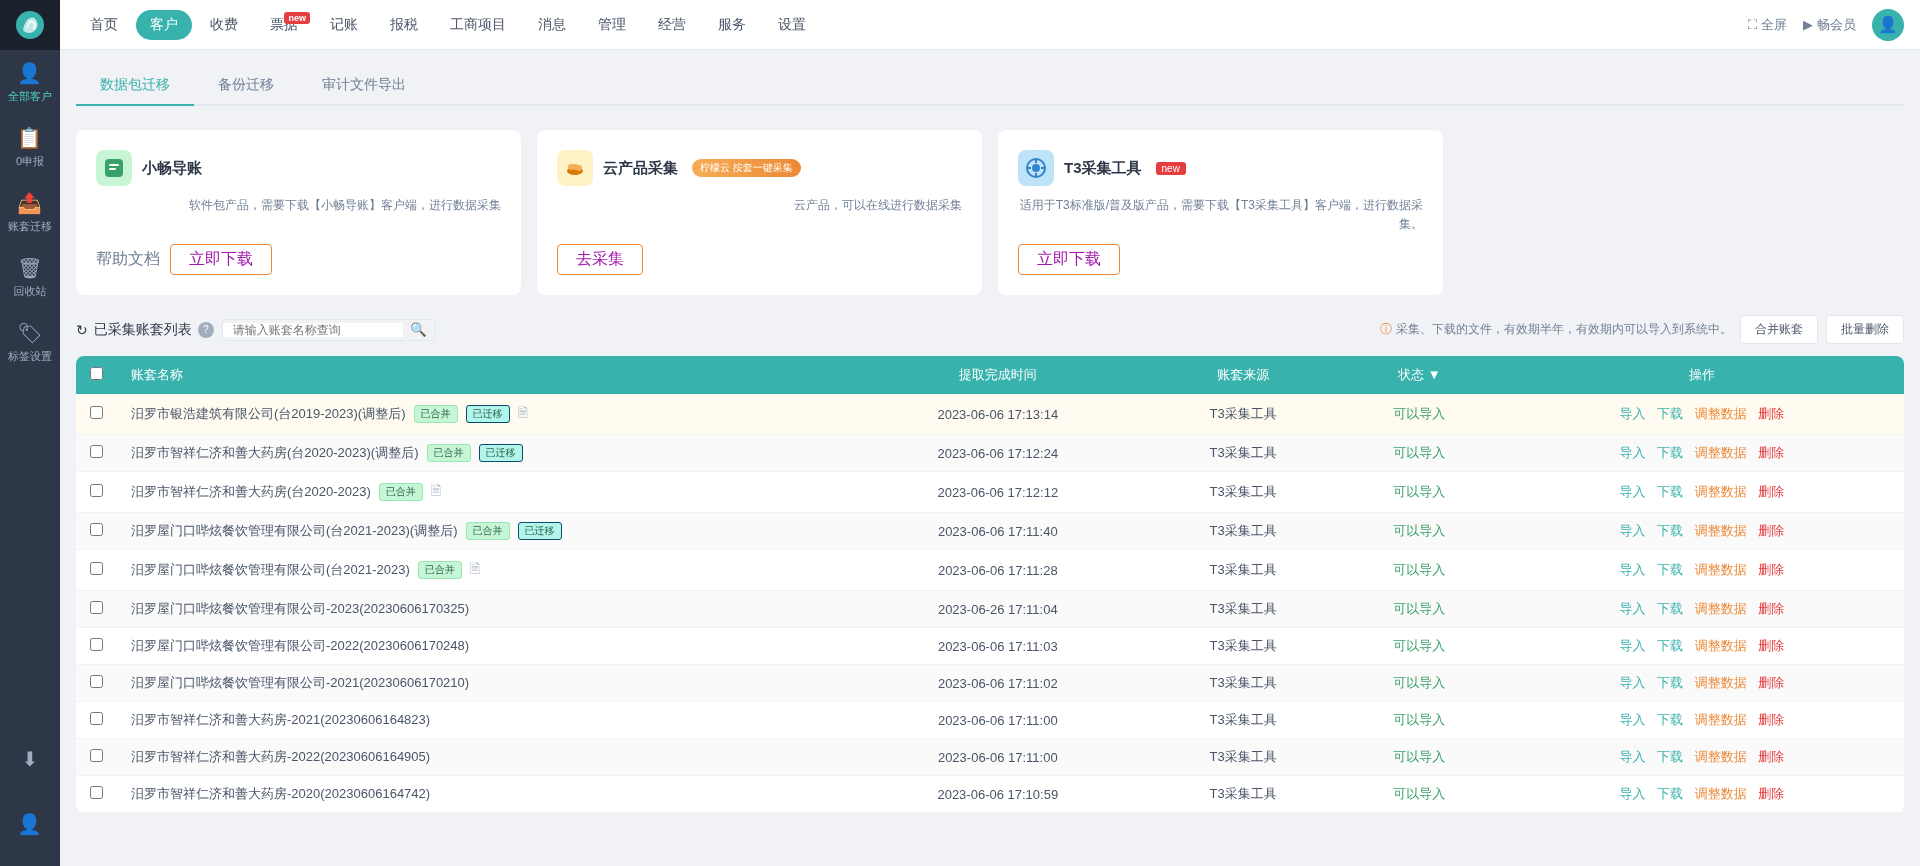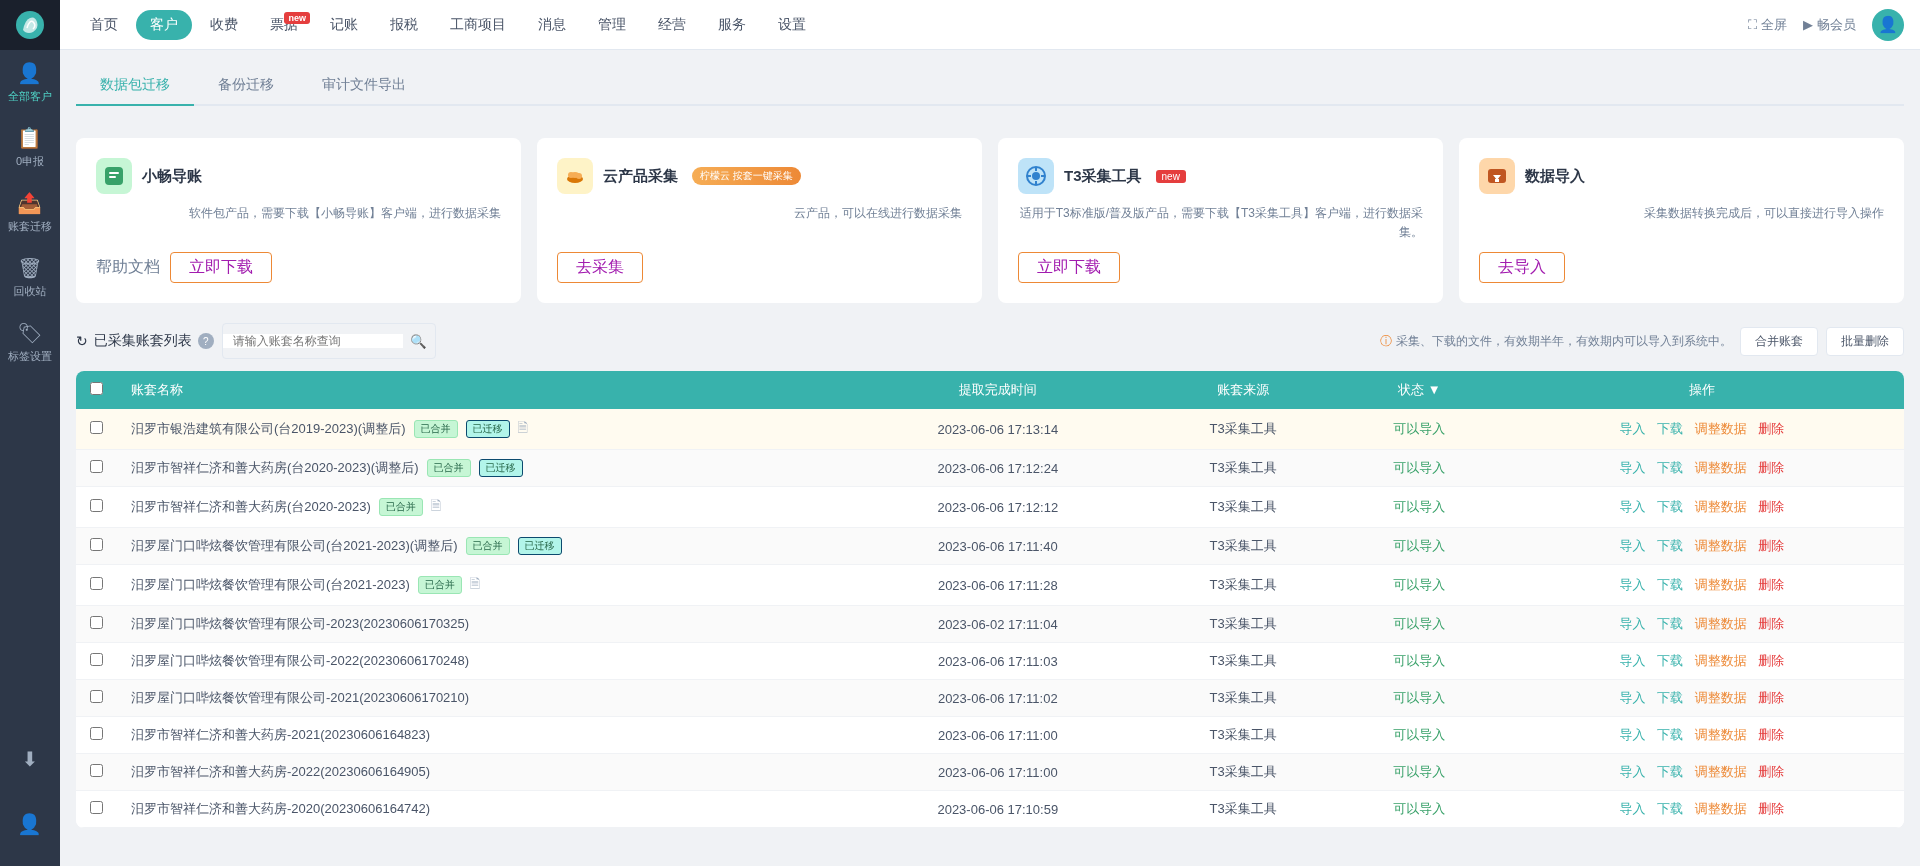--- a/index.html
+++ b/index.html
@@ -122,21 +122,21 @@
       overflow-y: auto;
       padding: 16px;
       background: #f0f2f5;
     }
 
     
     .tabs {
       display: flex;
       gap: 0;
       border-bottom: 2px solid #e2e8f0;
-      margin-bottom: 32px;
+      margin-bottom: 24px;
     }
     .tab {
       padding: 10px 24px;
       cursor: pointer;
       color: #718096;
       font-size: 14px;
       border-bottom: 2px solid transparent;
       margin-bottom: -2px;
     }
     .tab.active {
@@ -222,21 +222,21 @@
       display: flex;
       align-items: center;
       gap: 6px;
     }
     .search-box {
       display: flex;
       align-items: center;
       border: 1px solid #e2e8f0;
       border-radius: 4px;
       overflow: hidden;
-      height: 36px;
+      height: 22px;
     }
     .search-box input {
       border: none;
       outline: none;
       padding: 0 10px;
       font-size: 12px;
       width: 180px;
       color: #4a5568;
     }
     .search-box button {
@@ -505,36 +505,20 @@
           </div>
           <span class="card-title">T3采集工具</span>
           <span style="display:inline-block;background:#e53e3e;color:#fff;font-size:10px;padding:1px 6px;border-radius:3px;margin-left:4px;">new</span>
         </div>
         <div class="card-desc">适用于T3标准版/普及版产品，需要下载【T3采集工具】客户端，进行数据采集。</div>
         <div class="card-actions">
           <button class="btn-outline">立即下载</button>
         </div>
       </div>
 
-      <div class="card">
-        <div class="card-header">
-          <div class="card-icon" style="background:#fed7aa;">
-            <svg width="22" height="22" viewBox="0 0 22 22">
-                <rect x="2" y="4" width="18" height="14" rx="3" fill="#c05621"></rect>
-                <polygon points="11,9 15,14 7,14" fill="#fff" transform="rotate(180,11,12)"></polygon>
-                <rect x="9" y="14" width="4" height="3" fill="#fff"></rect>
-              </svg>
-          </div>
-          <span class="card-title">数据导入</span>
-        </div>
-        <div class="card-desc">采集数据转换完成后，可以直接进行导入操作</div>
-        <div class="card-actions">
-          <button class="btn-outline">去导入</button>
-        </div>
-      </div>
     </div>
 
     <div class="section-header">
       <div class="section-title">
         <span style="cursor:pointer;">↻</span>
         <span>已采集账套列表</span>
         <span style="width:16px;height:16px;border-radius:50%;background:#a0aec0;color:#fff;font-size:10px;display:inline-flex;align-items:center;justify-content:center;cursor:pointer;">?</span>
       </div>
       <div class="search-box">
         <input type="text" placeholder="请输入账套名称查询" style="">
@@ -636,21 +620,21 @@
               <td class="status-ok">可以导入</td>
               <td><span class="action-link">导入</span> <span class="action-link">下载</span> <span class="action-link orange">调整数据</span> <span class="action-link red">删除</span></td>
             </tr>
             <tr>
               <td><input type="checkbox" style=""></td>
               <td>
                 <div class="td-name">
                   <span>汨罗屋门口哔炫餐饮管理有限公司-2023(20230606170325)</span>
                 </div>
               </td>
-              <td>2023-06-02 17:11:04</td>
+              <td>2023-06-26 17:11:04</td>
               <td>T3采集工具</td>
               <td class="status-ok">可以导入</td>
               <td><span class="action-link">导入</span> <span class="action-link">下载</span> <span class="action-link orange">调整数据</span> <span class="action-link red">删除</span></td>
             </tr>
             <tr>
               <td><input type="checkbox" style=""></td>
               <td>
                 <div class="td-name">
                   <span>汨罗屋门口哔炫餐饮管理有限公司-2022(20230606170248)</span>
                 </div>

